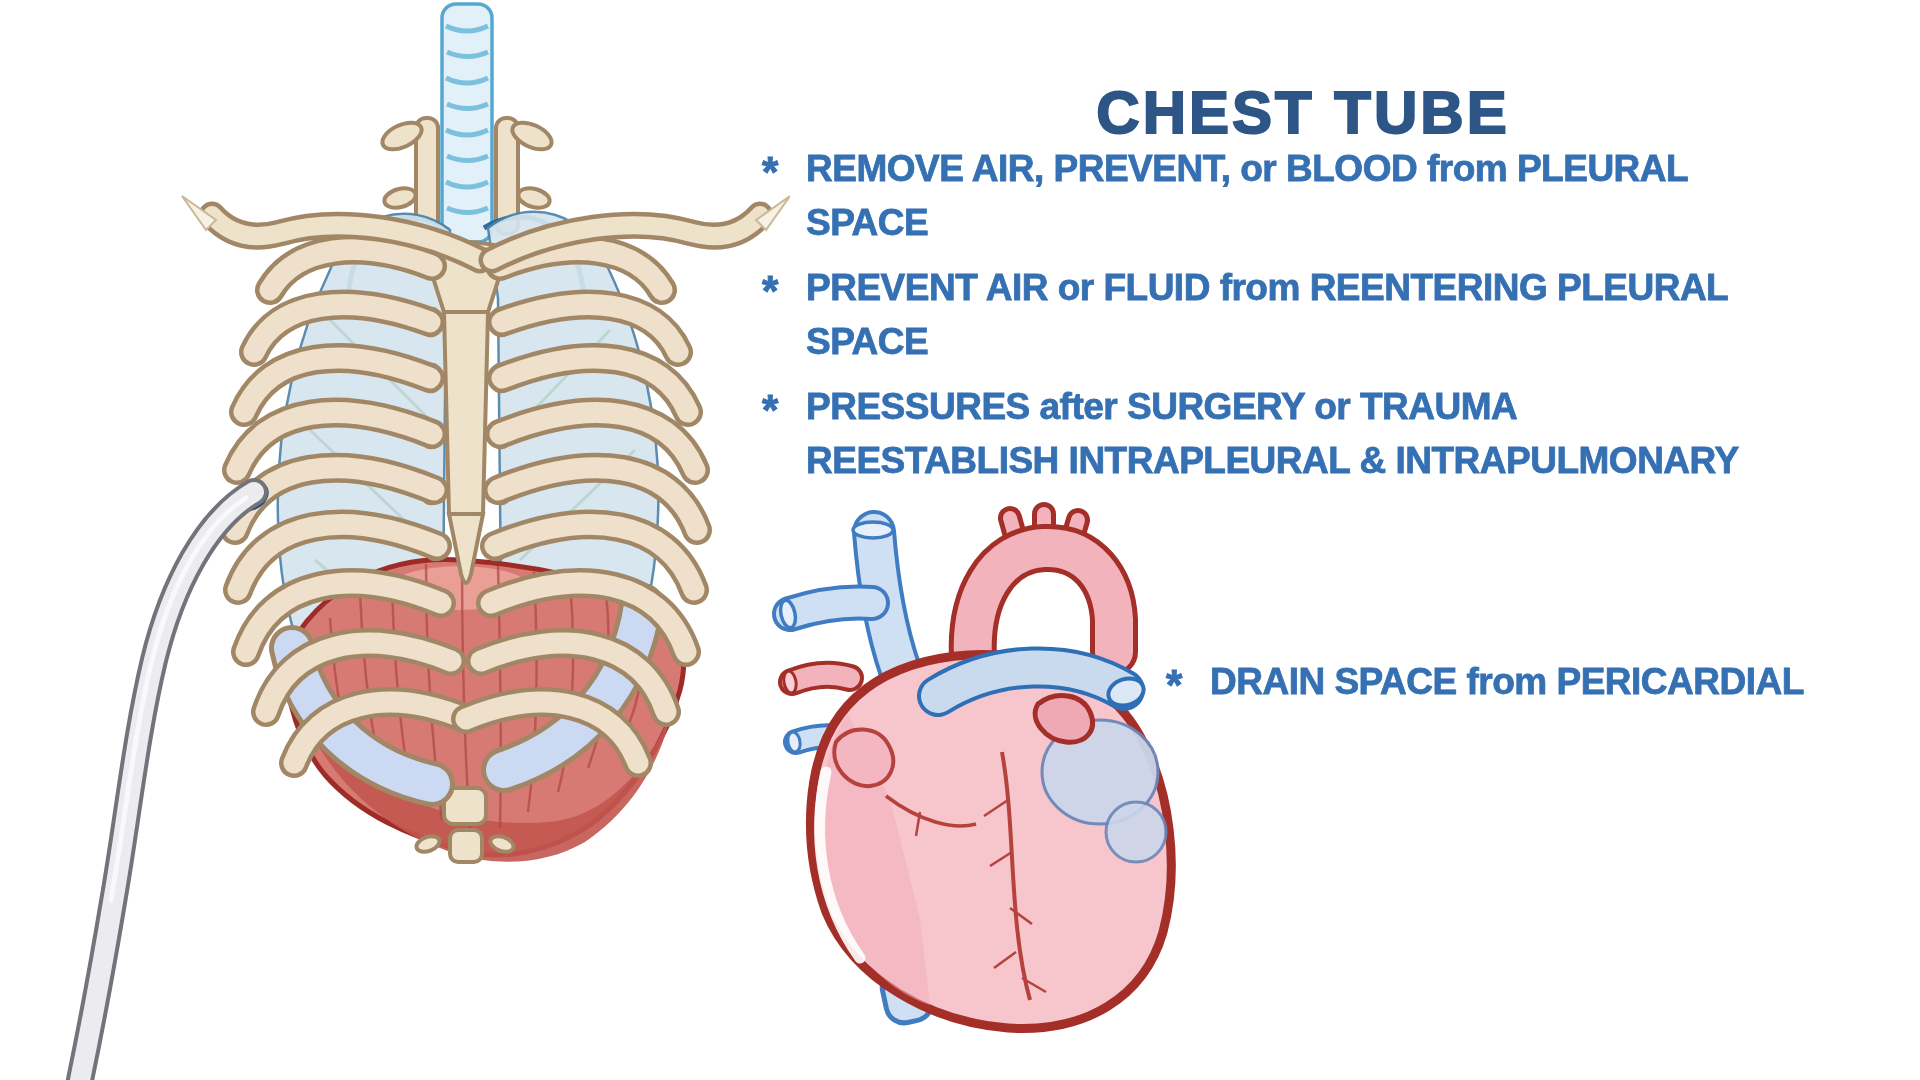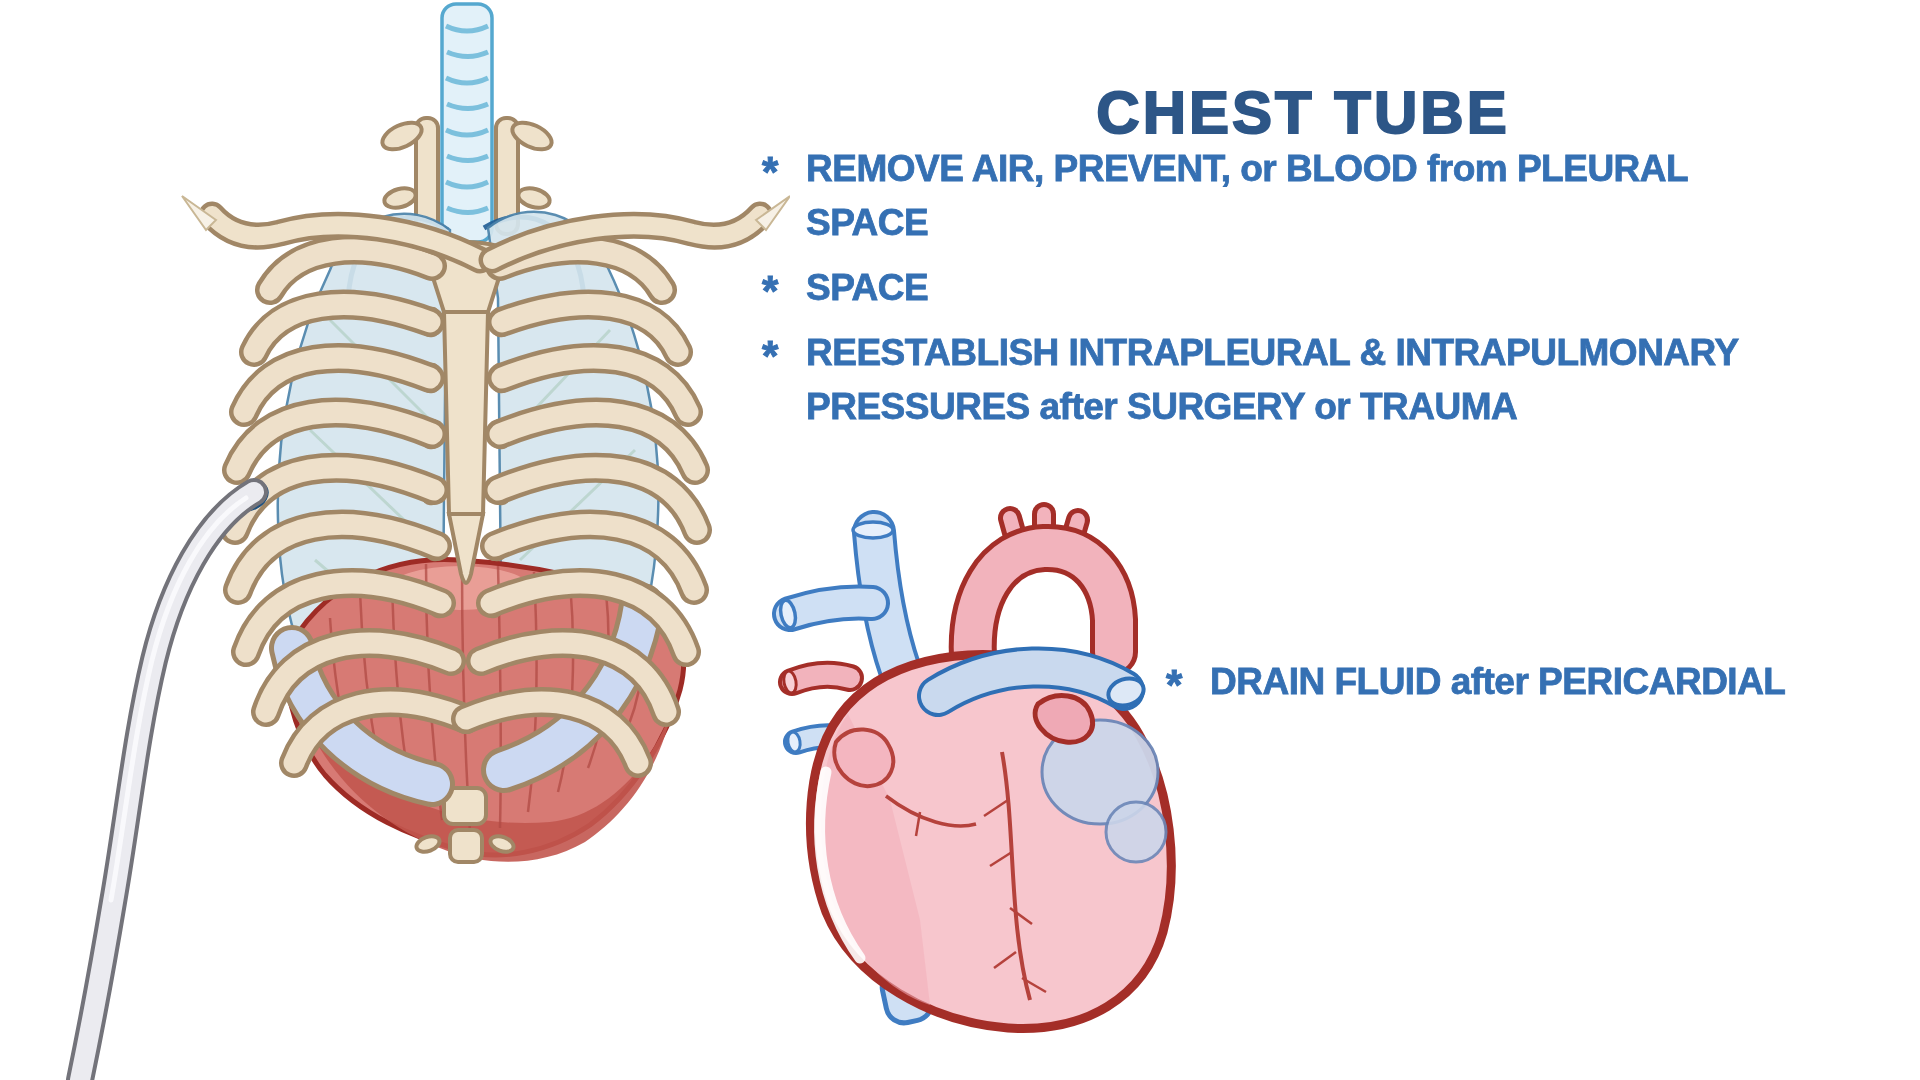--- a/index.html
+++ b/index.html
@@ -293,32 +293,33 @@
     <div class="bullet">
       <span class="marker">*</span>
       <div class="lines">
         <div class="line">REMOVE AIR, PREVENT, or BLOOD from PLEURAL</div>
         <div class="line">SPACE</div>
       </div>
     </div>
     <div class="bullet">
       <span class="marker">*</span>
       <div class="lines">
+        <div class="line">PREVENT AIR or FLUID from REENTERING PLEURAL</div>
         <div class="line">SPACE</div>
       </div>
     </div>
     <div class="bullet">
       <span class="marker">*</span>
       <div class="lines">
+        <div class="line">PRESSURES after SURGERY or TRAUMA</div>
         <div class="line">REESTABLISH INTRAPLEURAL &amp; INTRAPULMONARY</div>
-        <div class="line">PRESSURES after SURGERY or TRAUMA</div>
       </div>
     </div>
   </div>
 
   <div class="bullet bullet-floating">
     <span class="marker">*</span>
     <div class="lines">
-      <div class="line">DRAIN FLUID after PERICARDIAL</div>
+      <div class="line">DRAIN SPACE from PERICARDIAL</div>
     </div>
   </div>
 
 </div>
 
 </body></html>

